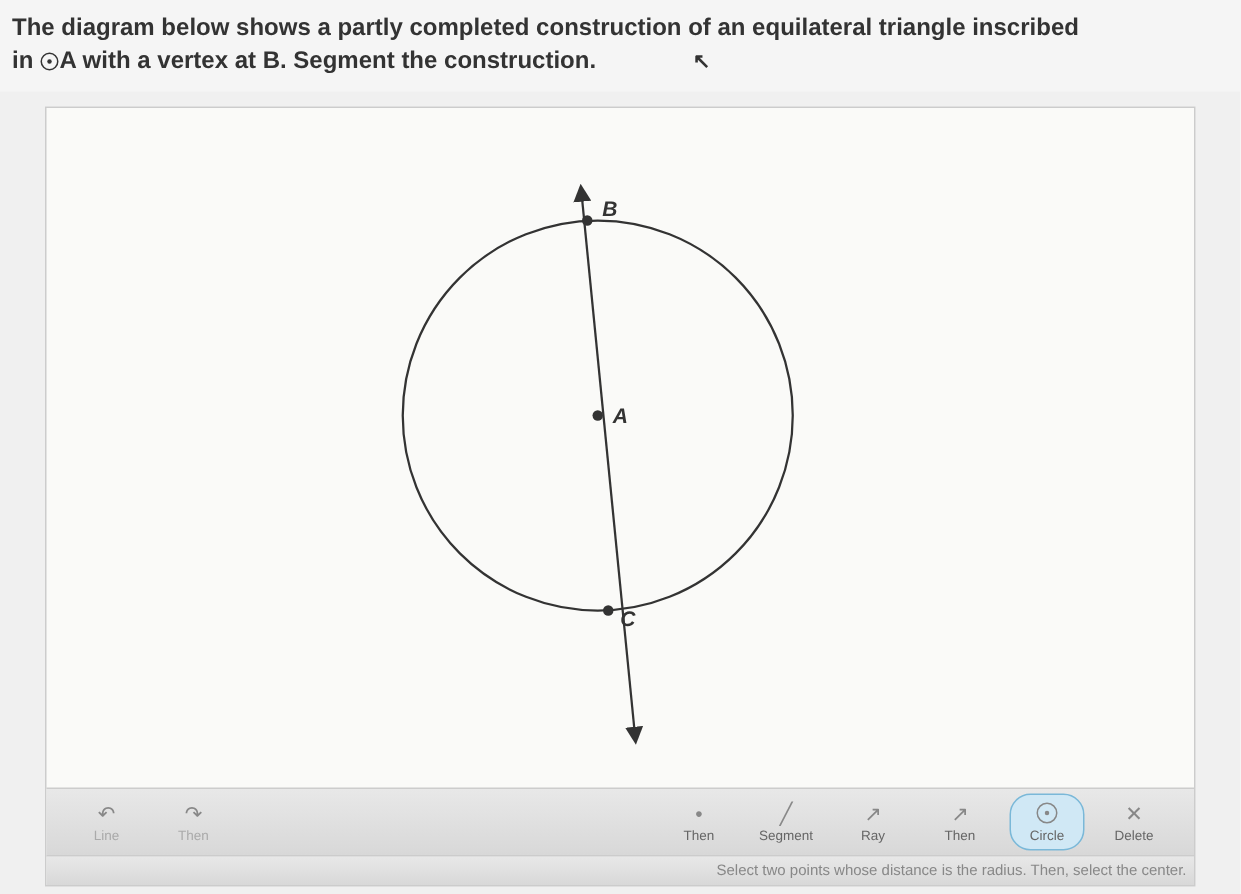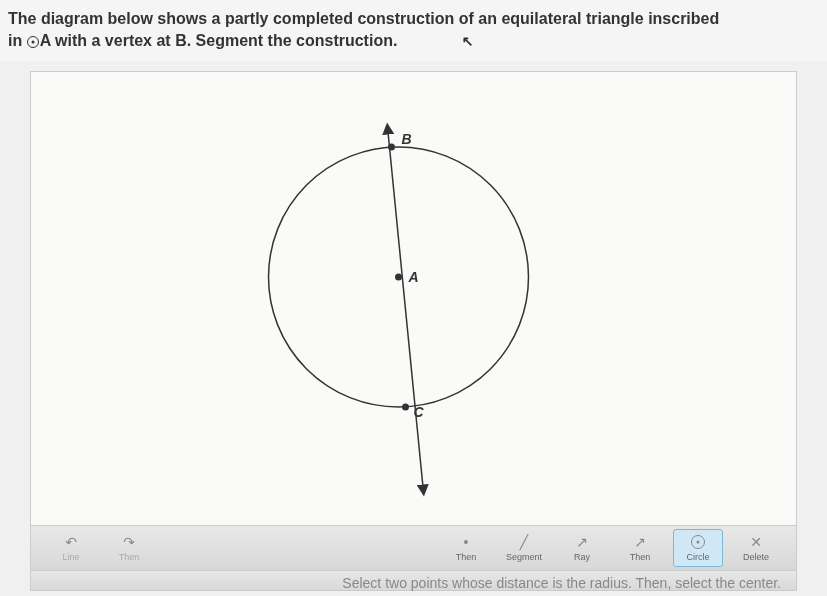--- a/index.html
+++ b/index.html
@@ -79,36 +79,36 @@
       height: 38px;
       cursor: pointer;
       font-size: 9px;
       color: #666;
       gap: 2px;
     }
     .tool-btn.disabled { color: #aaa; }
     .tool-btn.selected {
       background: #d0e8f5;
       border: 1px solid #7ab8d8;
-      border-radius: 3px;
+      border-radius: 14px;
     }
     .tool-icon { font-size: 14px; color: #888; height: 16px; display: flex; align-items: center; }
     .spacer { flex: 1; }
     .hint-bar {
       position: absolute;
       bottom: 0;
       left: 0;
       right: 0;
       background: linear-gradient(#e8e8e8, #d8d8d8);
       border-top: 1px solid #ccc;
       height: 20px;
-      font-size: 14px;
+      font-size: 10px;
       color: #888;
       text-align: right;
-      padding: 4px 15px;
+      padding: 4px 5px;
     }
     .circle-icon-tool {
       width: 14px; height: 14px; border: 1px solid #888; border-radius: 50%; position: relative;
     }
     .circle-icon-tool::after {
       content: ''; position: absolute; width: 3px; height: 3px; background: #888; border-radius: 50%;
       top: 50%; left: 50%; transform: translate(-50%,-50%);
     }
   </style>
 </head>

